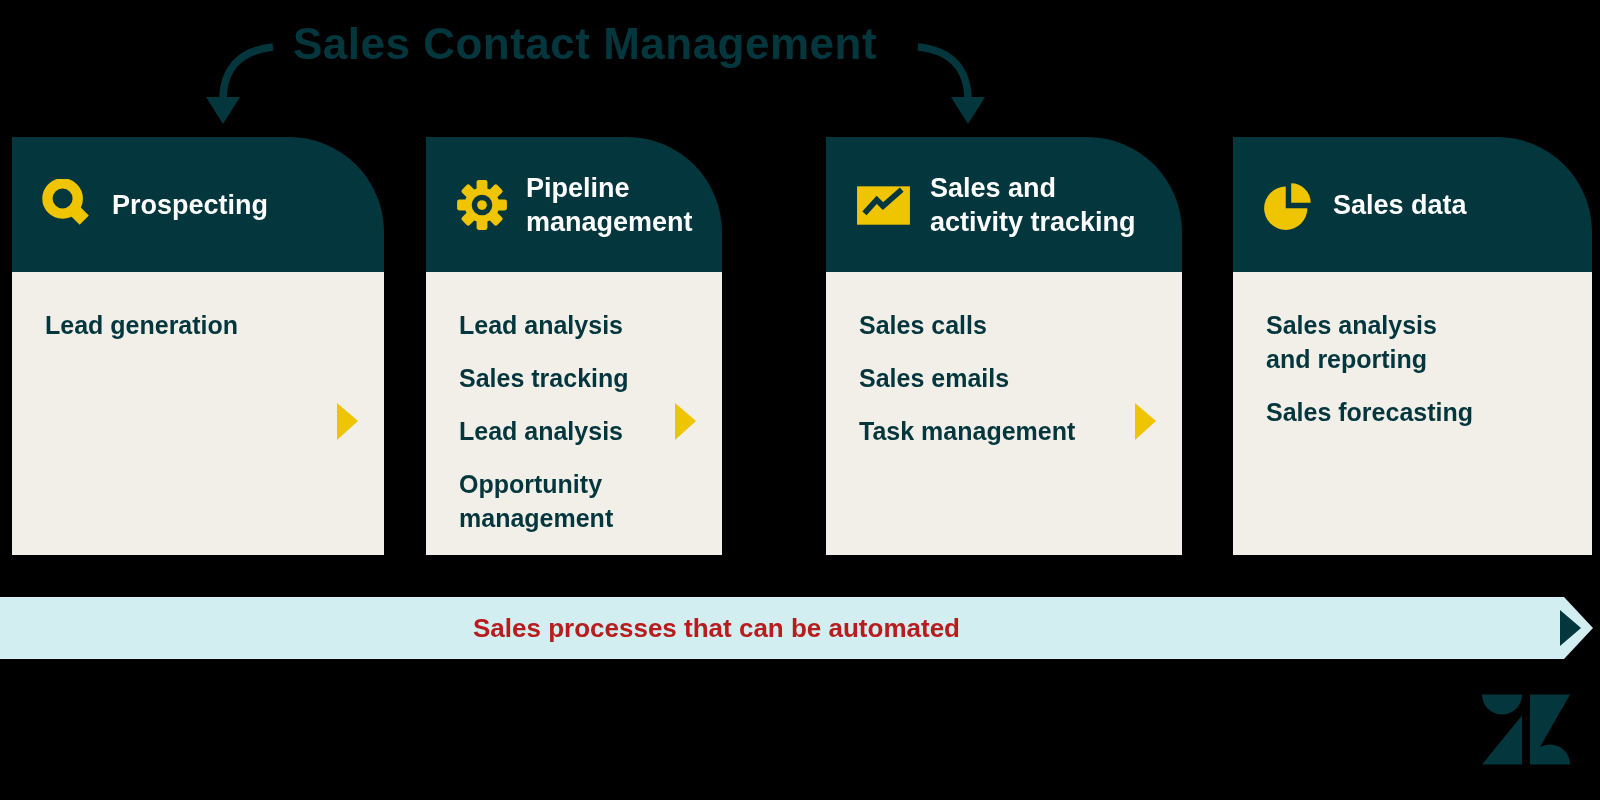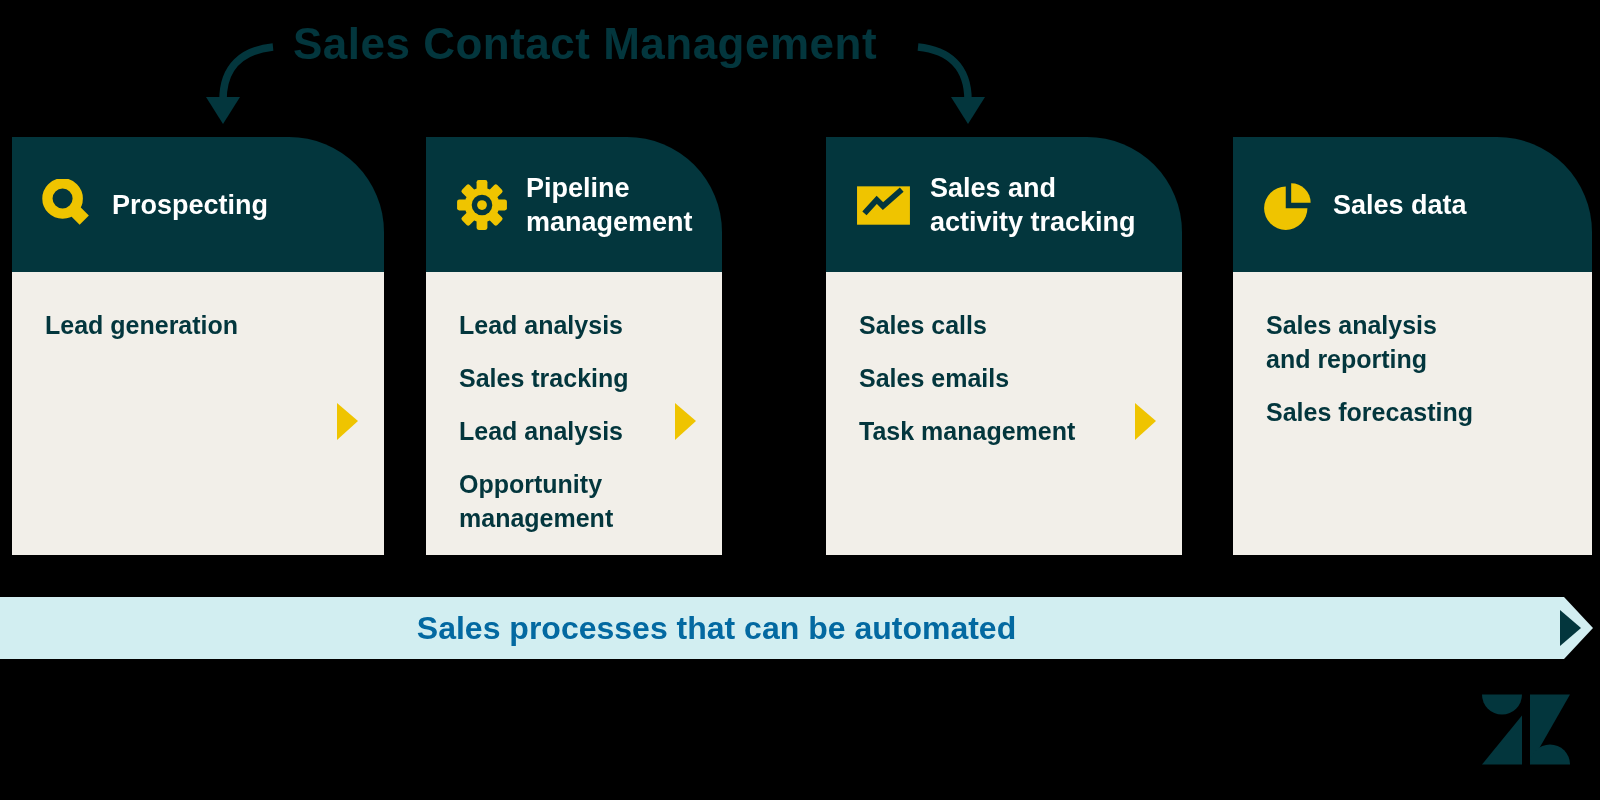--- a/index.html
+++ b/index.html
@@ -40,21 +40,21 @@
     border-top:18px solid transparent;border-bottom:19px solid transparent;
     border-left:21px solid #EFC400;
   }
   
   .banner{
     position:absolute;top:597px;left:0;width:1593px;height:62px;background:#D2EEF1;
     clip-path:polygon(0 0,1564px 0,1593px 31px,1564px 62px,0 62px);
   }
   .banner-label{
     position:absolute;inset:0;display:flex;align-items:center;justify-content:center;
-    padding-right:160px;color:#0369a1;font-size:32px;
+    padding-right:160px;color:#b91c1c;font-size:26px;
   }
   .banner-arrow{
     position:absolute;left:1560px;top:13px;width:0;height:0;
     border-top:18px solid transparent;border-bottom:18px solid transparent;
     border-left:21px solid #03363D;
   }
   
   .brand-logo{position:absolute;left:1482px;top:694px;}
 </style>
 </head>

